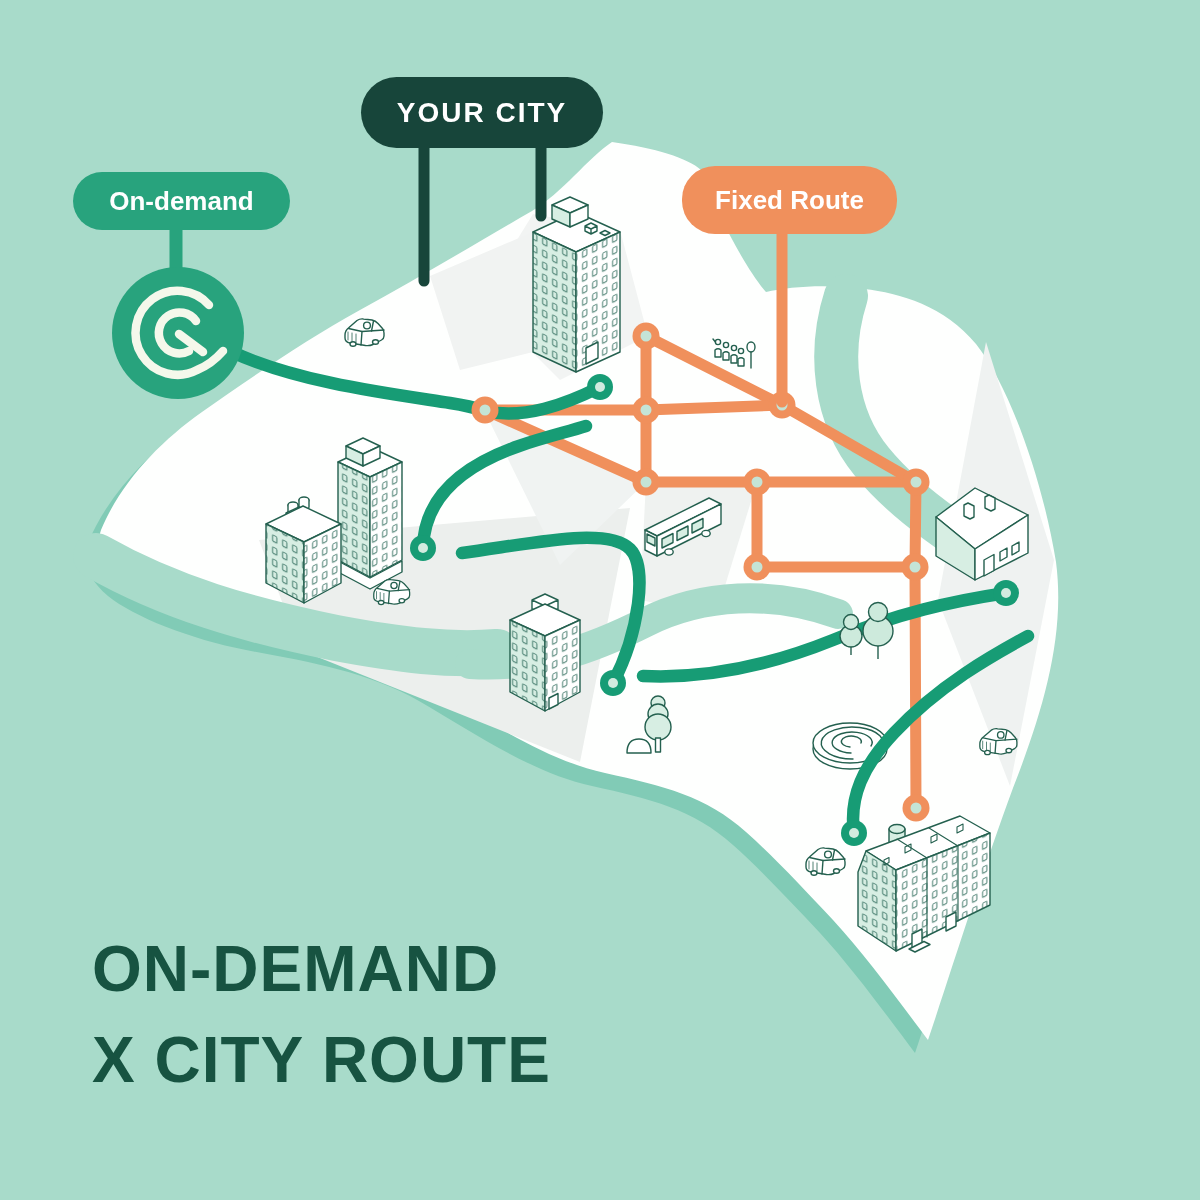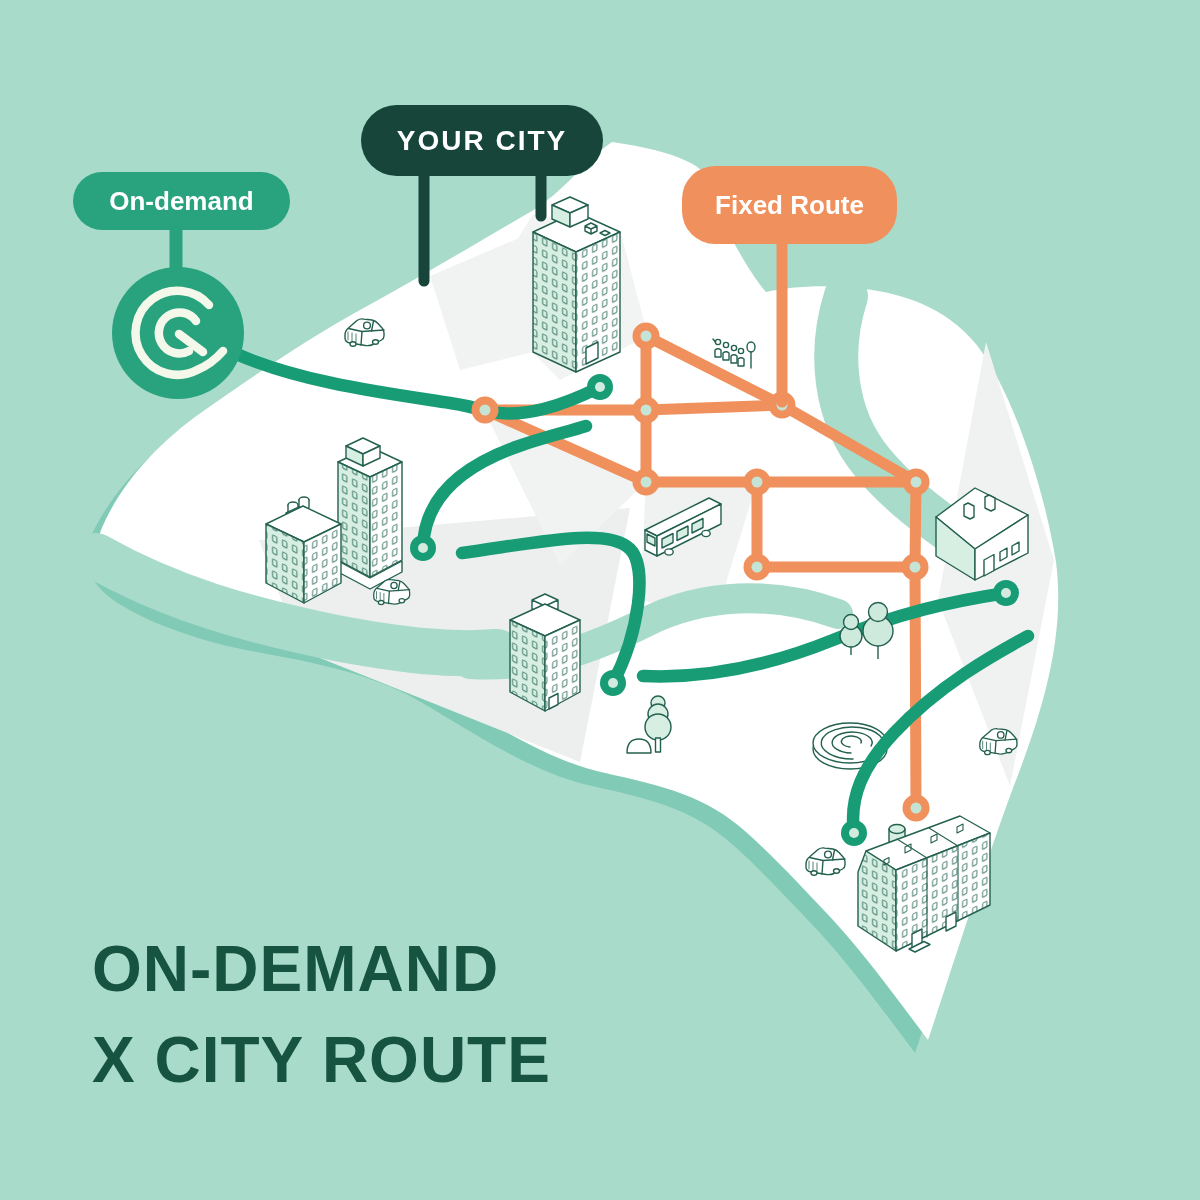--- a/index.html
+++ b/index.html
@@ -8,23 +8,23 @@
     background:var(--bg,#A8DBCA);
     font-family:"Liberation Sans", sans-serif;
   }
   #scene{position:absolute;left:0;top:0;}
   .pill{
     position:absolute;display:flex;align-items:center;justify-content:center;
     color:#fff;font-weight:bold;z-index:3;white-space:nowrap;
   }
   #pill-ondemand{left:73px;top:172px;width:217px;height:58px;border-radius:29px;
     background:var(--green-pill,#28A37D);font-size:26px;}
-  #pill-yourcity{left:361px;top:105px;width:242px;height:71px;border-radius:36px;
+  #pill-yourcity{left:361px;top:77px;width:242px;height:71px;border-radius:36px;
     background:var(--dark,#17453A);font-size:28px;letter-spacing:2px;}
-  #pill-fixed{left:682px;top:166px;width:215px;height:78px;border-radius:33px;
+  #pill-fixed{left:682px;top:166px;width:215px;height:68px;border-radius:33px;
     background:var(--orange,#F0905C);font-size:26px;justify-content:center;}
   #heading{
     position:absolute;left:92px;top:924px;z-index:3;
     color:var(--heading,#175341);font-weight:bold;font-size:64px;line-height:91px;
     letter-spacing:1px;white-space:nowrap;
   }
 </style>
 </head>
 <body>
 

